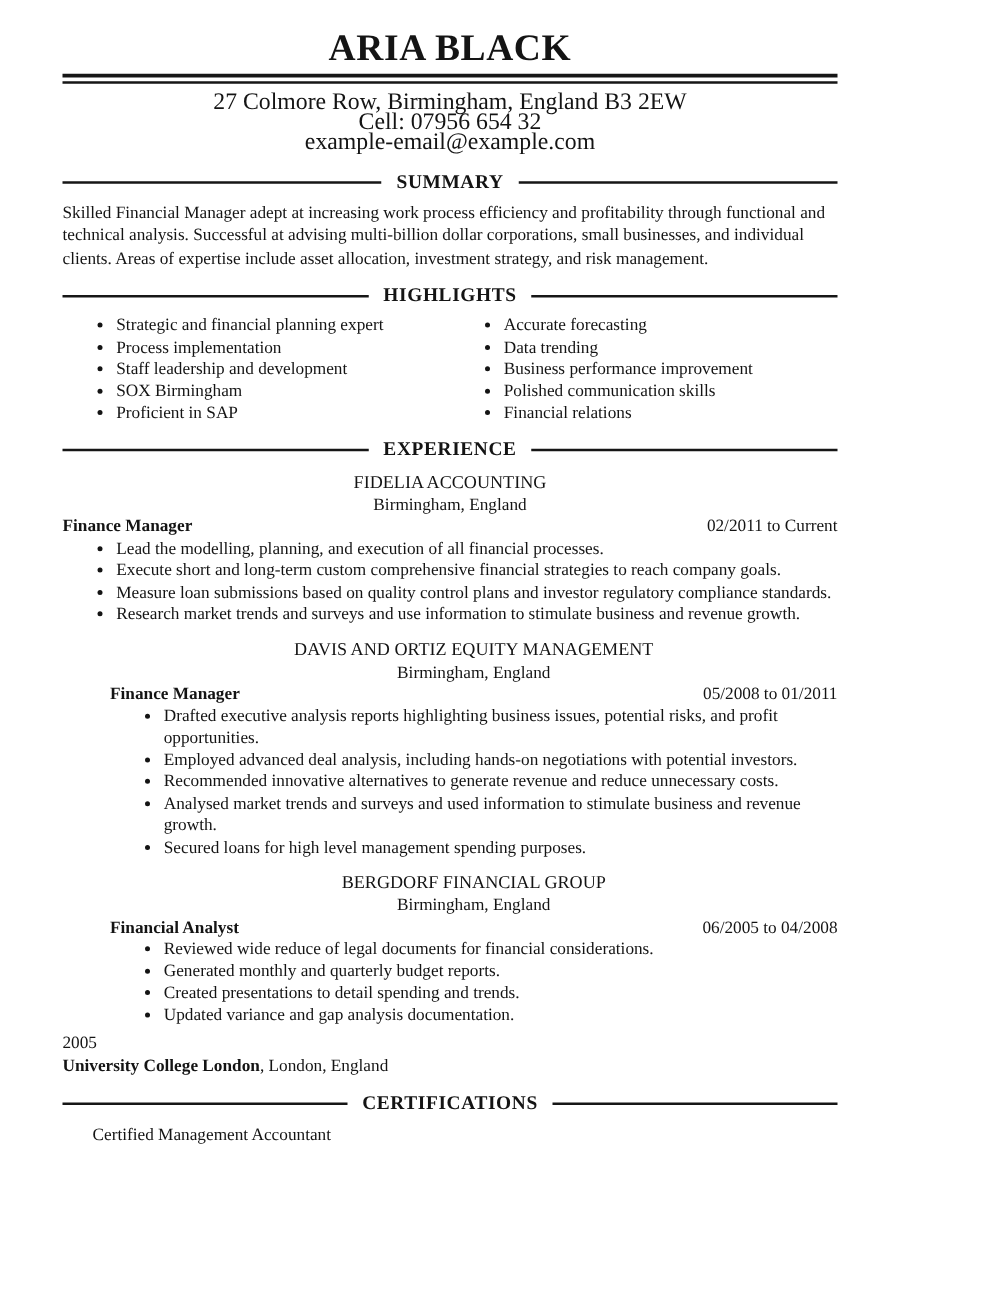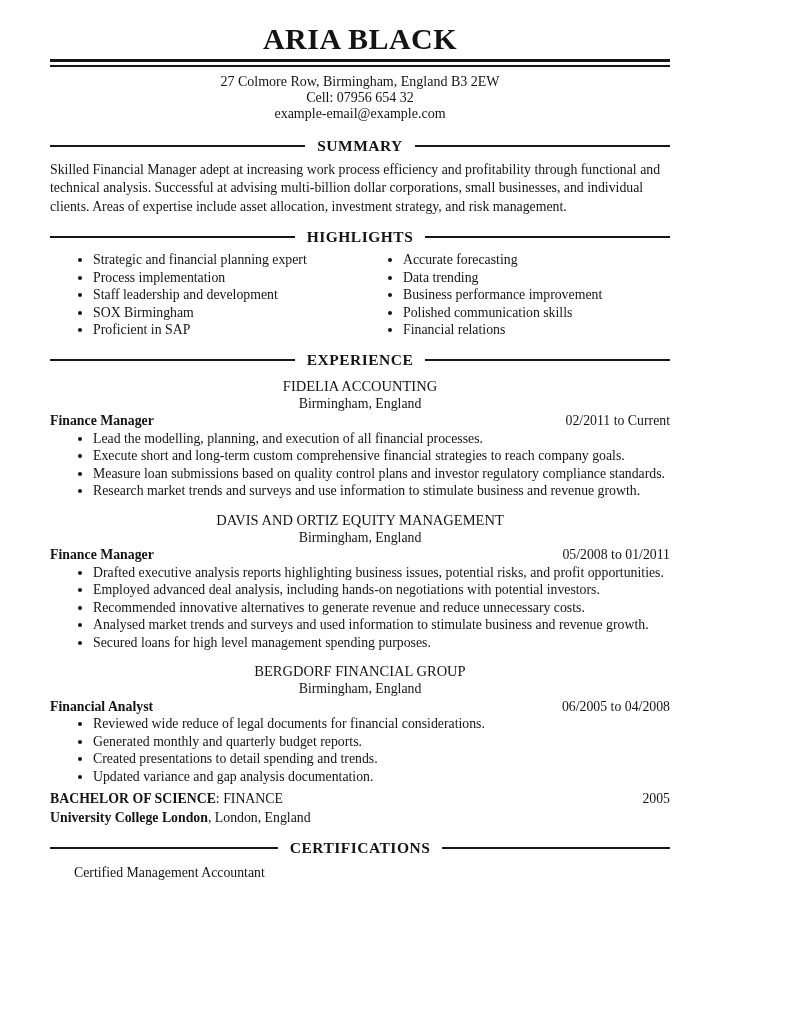--- a/index.html
+++ b/index.html
@@ -30,21 +30,21 @@
   }
   .double-rule {
     margin-top: 3px;
     height: 3px;
     border-top: 3.5px solid #161616;
     border-bottom: 2px solid #161616;
   }
   .contact {
     margin-top: 7px;
     text-align: center;
-    font-size: 14px;
+    font-size: 19px;
     line-height: 16px;
   }
   .section-header {
     display: flex;
     align-items: center;
   }
   .section-header .rule {
     flex: 1;
     height: 0;
     border-top: 2.5px solid #161616;
@@ -69,21 +69,21 @@
   }
   .highlights .col { width: 50%; }
   ul.bullets {
     margin: 0;
     padding-left: 43px;
     font-size: 13.8px;
     line-height: 17.5px;
   }
   ul.bullets li { padding: 0; margin: 0; }
   .job { margin-top: 8px; }
-  .job + .job { margin-top: 11px; }
+  .job + .job { margin-top: 11px; margin-left: 38px; }
   .company {
     text-align: center;
     font-size: 14.5px;
     font-weight: normal;
     line-height: 18px;
   }
   .location {
     text-align: center;
     font-size: 13.8px;
     line-height: 17.5px;
@@ -204,23 +204,20 @@
     <ul class="bullets">
       <li>Reviewed wide reduce of legal documents for financial considerations.</li>
       <li>Generated monthly and quarterly budget reports.</li>
       <li>Created presentations to detail spending and trends.</li>
       <li>Updated variance and gap analysis documentation.</li>
     </ul>
   </div>
 
   <div class="edu-block">
     <div class="edu-row">
-      <div>
-        <span class="b">BACHELOR OF SCIENCE</span><span>: FINANCE</span>
-      </div>
       <div>2005</div>
     </div>
     <div>
       <span class="b">University College London</span><span>, London, England</span>
     </div>
   </div>
 
   <div class="section-header mt-section">
     <div class="rule"></div>
     <div class="label">CERTIFICATIONS</div>

